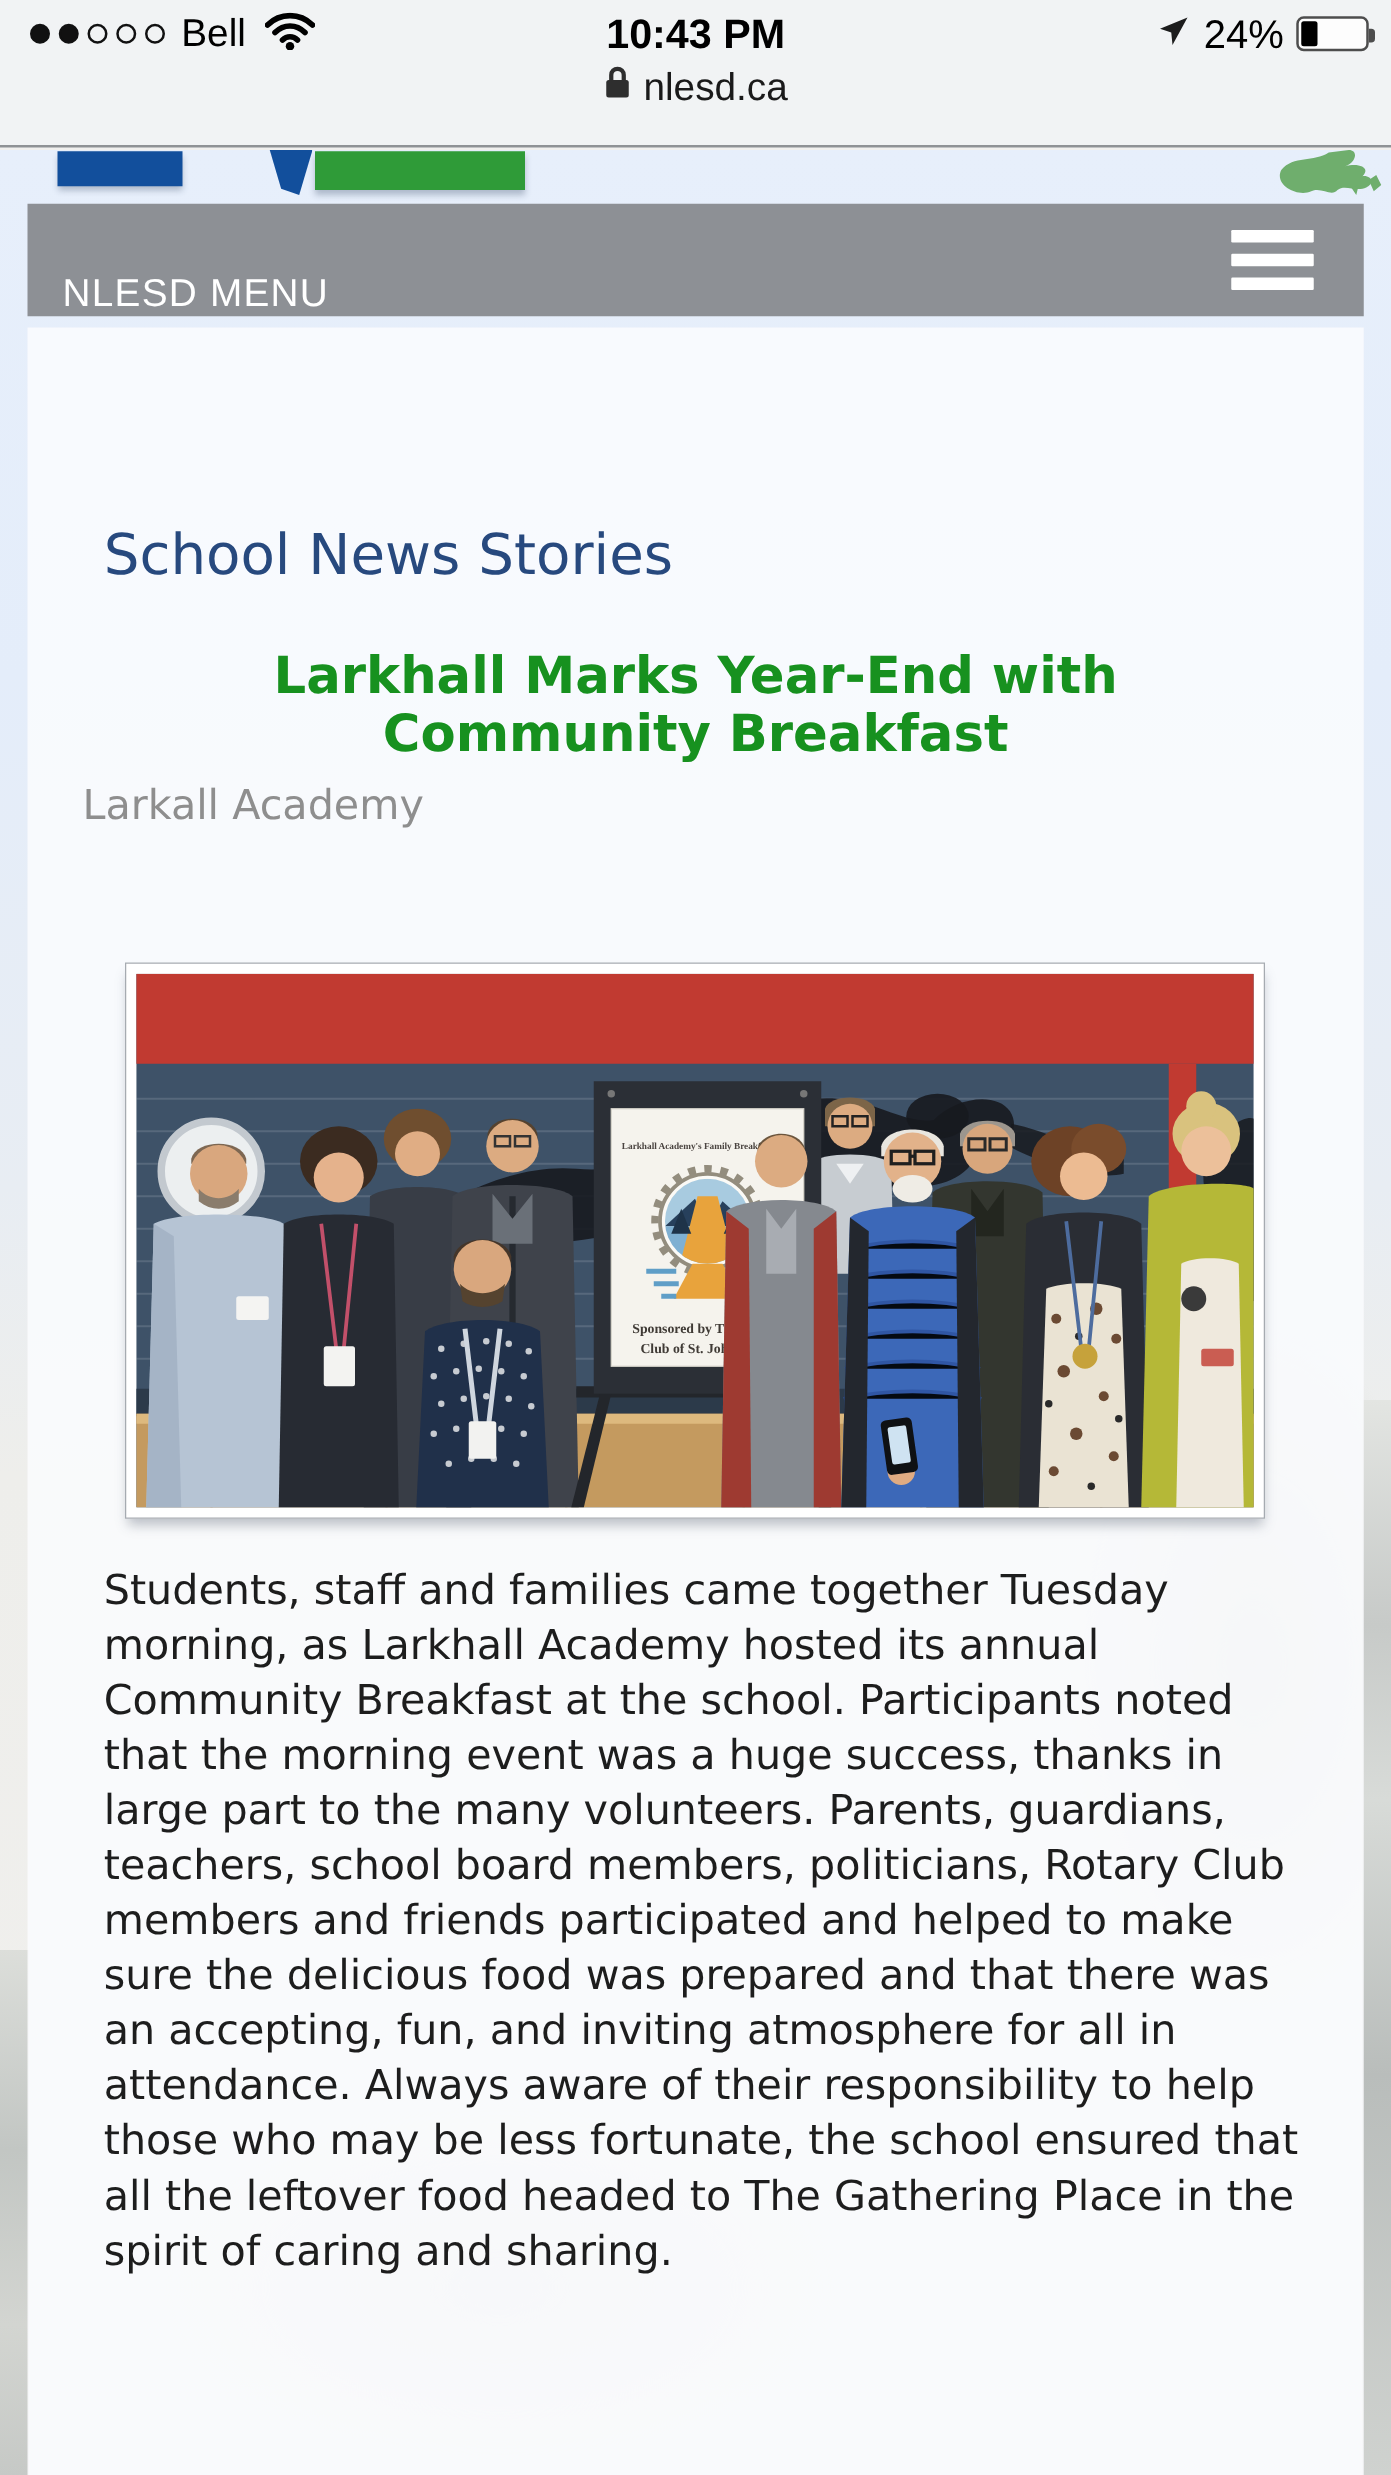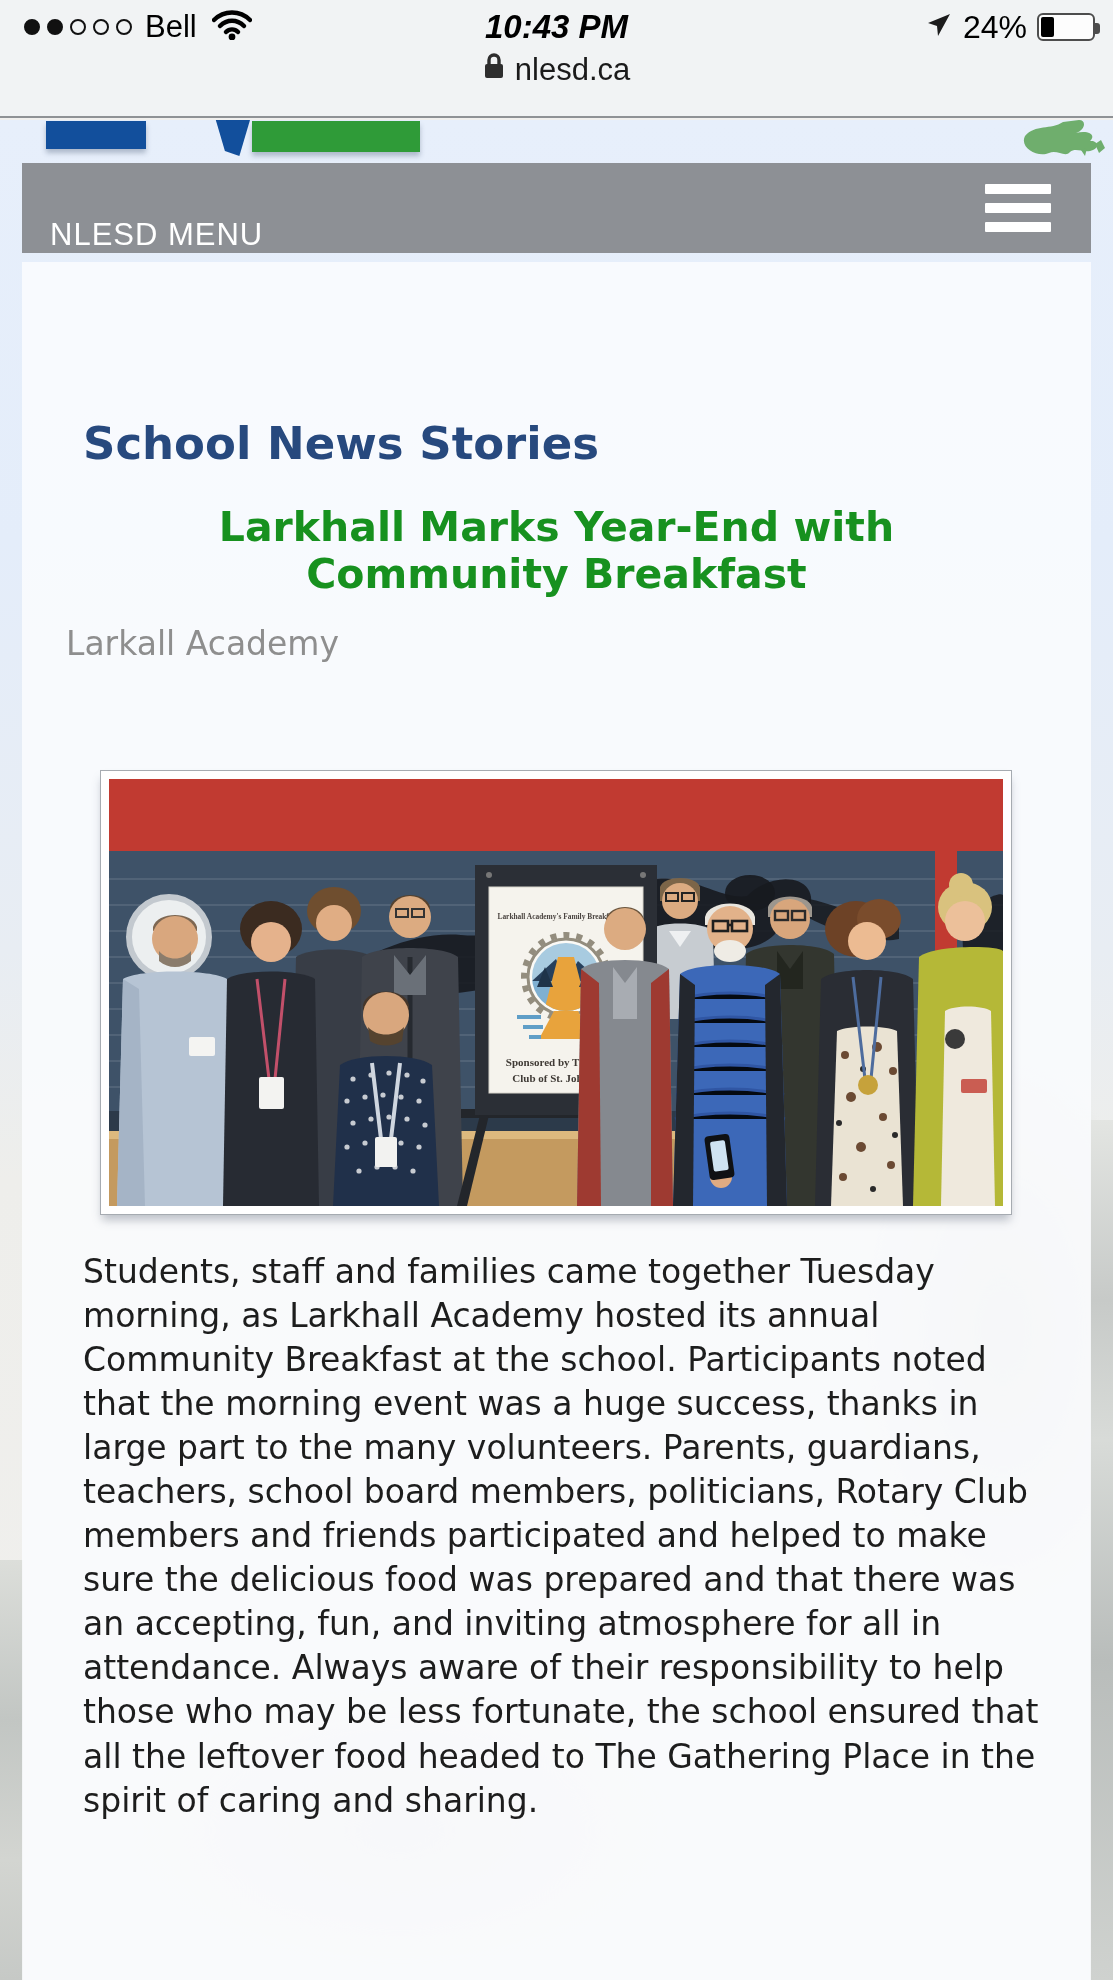--- a/index.html
+++ b/index.html
@@ -9,21 +9,21 @@
   
   .chrome { position:absolute; left:0; top:0; width:1113px; height:118px;
             background:#f1f3f4; border-bottom:2px solid #8f9295; z-index:50;
             font-family:"Liberation Sans",sans-serif; }
   .sb-row { position:absolute; left:0; top:6px; width:100%; height:42px; }
   .sb-left { position:absolute; left:24px; top:0; height:42px; display:flex; align-items:center; gap:7px; }
   .dot { width:16px; height:16px; border-radius:50%; border:2px solid #111; display:inline-block; }
   .dot.filled { background:#111; }
   .carrier { font-size:31px; color:#000; margin-left:6px;text-align:right; }
   .wifi { margin-left:8px; }
-  .sb-time { position:absolute; left:0; right:0; top:2px; text-align:center; font-size:33px; font-weight:bold; color:#000;font-style:italic; }
+  .sb-time { position:absolute; left:0; right:0; top:2px; text-align:center; font-size:33px; font-weight:bold; color:#000; }
   .sb-right { position:absolute; right:18px; top:0; height:42px; display:flex; align-items:center; gap:10px; }
   .pct { font-size:32px; color:#000; }
   .battery { position:relative; width:58px; height:28px; border:2px solid #4d4d4d; border-radius:6px; background:#fdfdfd; }
   .battery .lvl { position:absolute; left:2px; top:2px; bottom:2px; width:13px; background:#000; border-radius:2px; }
   .battery .nub { position:absolute; right:-7px; top:8px; width:5px; height:11px; background:#4d4d4d; border-radius:0 3px 3px 0; }
   .urlrow { position:absolute; left:0; top:52px; width:100%; text-align:center; font-size:31px; color:#1a1a1a; }
   .urlrow .inner { display:inline-flex; align-items:center; gap:10px; }
 
   
   .page { position:absolute; left:0; top:120px; width:1113px; height:1860px;
@@ -50,22 +50,22 @@
   .menubar { position:absolute; left:22px; right:22px; top:43px; height:90px; background:#8d9095;
              display:flex; align-items:flex-end; cursor:pointer; }
   .menubar .label { color:#fff; font-size:31px; font-weight:300; letter-spacing:1px; margin-left:28px;
                     font-family:"Liberation Sans",sans-serif; }
   .burger { position:absolute; right:40px; top:50%; transform:translateY(-50%); width:66px; }
   .burger span { display:block; width:66px; height:10px; background:#fff; border-radius:1px; margin:9px 0; }
 
   
   .card { position:absolute; left:22px; right:22px; top:142px; height:1718px;
           background:rgba(250,252,254,.86); }
-  .section-title { position:absolute; left:61px; top:155px; font-size:45px; font-weight:bold; color:#27497e; }
-  .art-title { position:absolute; left:0; right:0; top:242px; margin:0 auto; width:780px; text-align:center;
+  .section-title { position:absolute; left:61px; top:155px; font-size:45px; font-weight:normal; color:#27497e; }
+  .art-title { position:absolute; left:0; right:0; top:242px; margin:13px auto; width:780px; text-align:center;
                font-size:41px; font-weight:bold; color:#17911f; line-height:1.15; }
   .art-school { position:absolute; left:0; right:0; top:362px; text-align:left; font-size:33px; color:#8e8e8e;padding-left:44px; }
   .art-date   { position:absolute; left:0; right:0; top:407px; text-align:center; font-size:33px; color:#8e8e8e; }
 
   .photo-frame { position:absolute; left:78px; top:508px; width:912px; height:445px; background:#fff;
                  border:1px solid #a6abb1; padding:8px;
                  box-shadow:0 7px 9px -2px rgba(110,120,135,.45); }
   .photo-frame svg { display:block; }
 
   .body-text { position:absolute; left:61px; top:988px; width:972px; font-size:33px; line-height:1.335;

